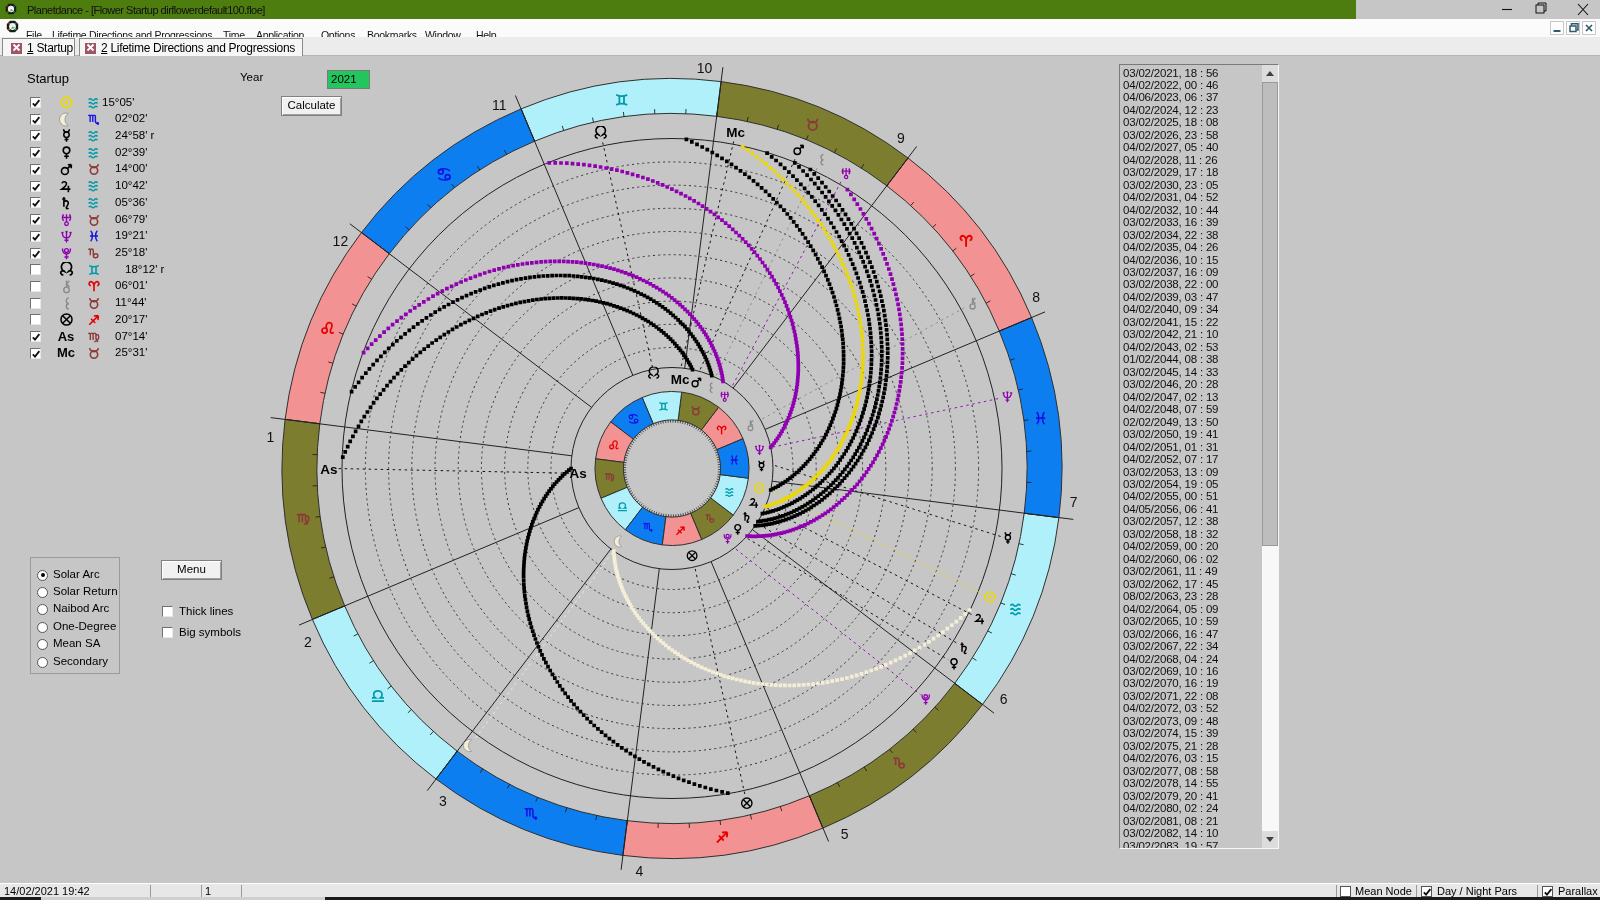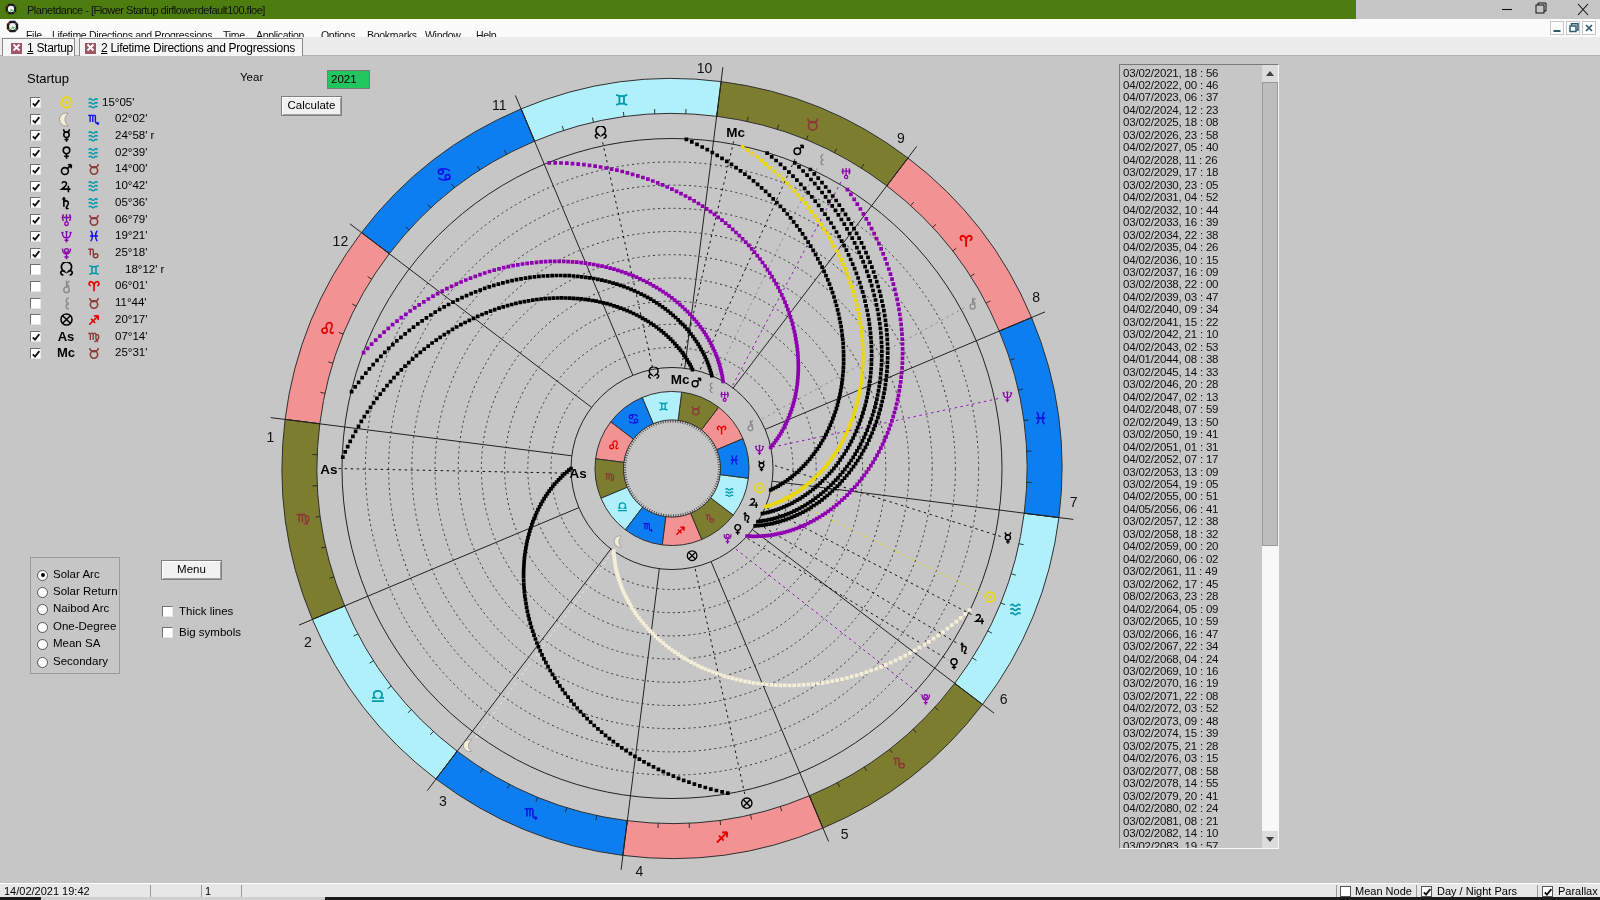--- a/index.html
+++ b/index.html
@@ -651,42 +651,42 @@
 <div class="btn" style="left:281px;top:96px;width:61px;height:20px;padding-top:2px">Calculate</div>
 <div class="groupbox" style="left:30px;top:557px;width:90px;height:117px"></div><div class="radio" style="left:37px;top:569.5px">
     <div class="rdot"></div>
   </div><div class="lbl" style="left:53px;top:567.5px">Solar Arc</div><div class="radio" style="left:37px;top:586.9px"></div><div class="lbl" style="left:53px;top:584.9px">Solar Return</div><div class="radio" style="left:37px;top:604.3px"></div><div class="lbl" style="left:53px;top:602.3px">Naibod Arc</div><div class="radio" style="left:37px;top:621.7px"></div><div class="lbl" style="left:53px;top:619.7px">One-Degree</div><div class="radio" style="left:37px;top:639.1px"></div><div class="lbl" style="left:53px;top:637.1px">Mean SA</div><div class="radio" style="left:37px;top:656.5px"></div><div class="lbl" style="left:53px;top:654.5px">Secondary</div>
 <div class="btn" style="left:161px;top:560px;width:61px;height:20px;padding-top:2px">Menu</div>
 <div class="cb" style="left:162px;top:606px"></div><div class="lbl" style="left:179px;top:605px">Thick lines</div>
 <div class="cb" style="left:162px;top:627px"></div><div class="lbl" style="left:179px;top:626px">Big symbols</div>
 <div id="listbox">
     <div class="lrow">03/02/2021, 18 : 56</div>
     <div class="lrow">04/02/2022, 00 : 46</div>
-    <div class="lrow">04/07/2023, 06 : 37</div>
+    <div class="lrow">04/06/2023, 06 : 37</div>
     <div class="lrow">04/02/2024, 12 : 23</div>
     <div class="lrow">03/02/2025, 18 : 08</div>
     <div class="lrow">03/02/2026, 23 : 58</div>
     <div class="lrow">04/02/2027, 05 : 40</div>
     <div class="lrow">04/02/2028, 11 : 26</div>
     <div class="lrow">03/02/2029, 17 : 18</div>
     <div class="lrow">03/02/2030, 23 : 05</div>
     <div class="lrow">04/02/2031, 04 : 52</div>
     <div class="lrow">04/02/2032, 10 : 44</div>
     <div class="lrow">03/02/2033, 16 : 39</div>
     <div class="lrow">03/02/2034, 22 : 38</div>
     <div class="lrow">04/02/2035, 04 : 26</div>
     <div class="lrow">04/02/2036, 10 : 15</div>
     <div class="lrow">03/02/2037, 16 : 09</div>
     <div class="lrow">03/02/2038, 22 : 00</div>
     <div class="lrow">04/02/2039, 03 : 47</div>
     <div class="lrow">04/02/2040, 09 : 34</div>
     <div class="lrow">03/02/2041, 15 : 22</div>
     <div class="lrow">03/02/2042, 21 : 10</div>
     <div class="lrow">04/02/2043, 02 : 53</div>
-    <div class="lrow">04/01/2044, 08 : 38</div>
+    <div class="lrow">01/02/2044, 08 : 38</div>
     <div class="lrow">03/02/2045, 14 : 33</div>
     <div class="lrow">03/02/2046, 20 : 28</div>
     <div class="lrow">04/02/2047, 02 : 13</div>
     <div class="lrow">04/02/2048, 07 : 59</div>
     <div class="lrow">02/02/2049, 13 : 50</div>
     <div class="lrow">03/02/2050, 19 : 41</div>
     <div class="lrow">04/02/2051, 01 : 31</div>
     <div class="lrow">04/02/2052, 07 : 17</div>
     <div class="lrow">03/02/2053, 13 : 09</div>
     <div class="lrow">03/02/2054, 19 : 05</div>

